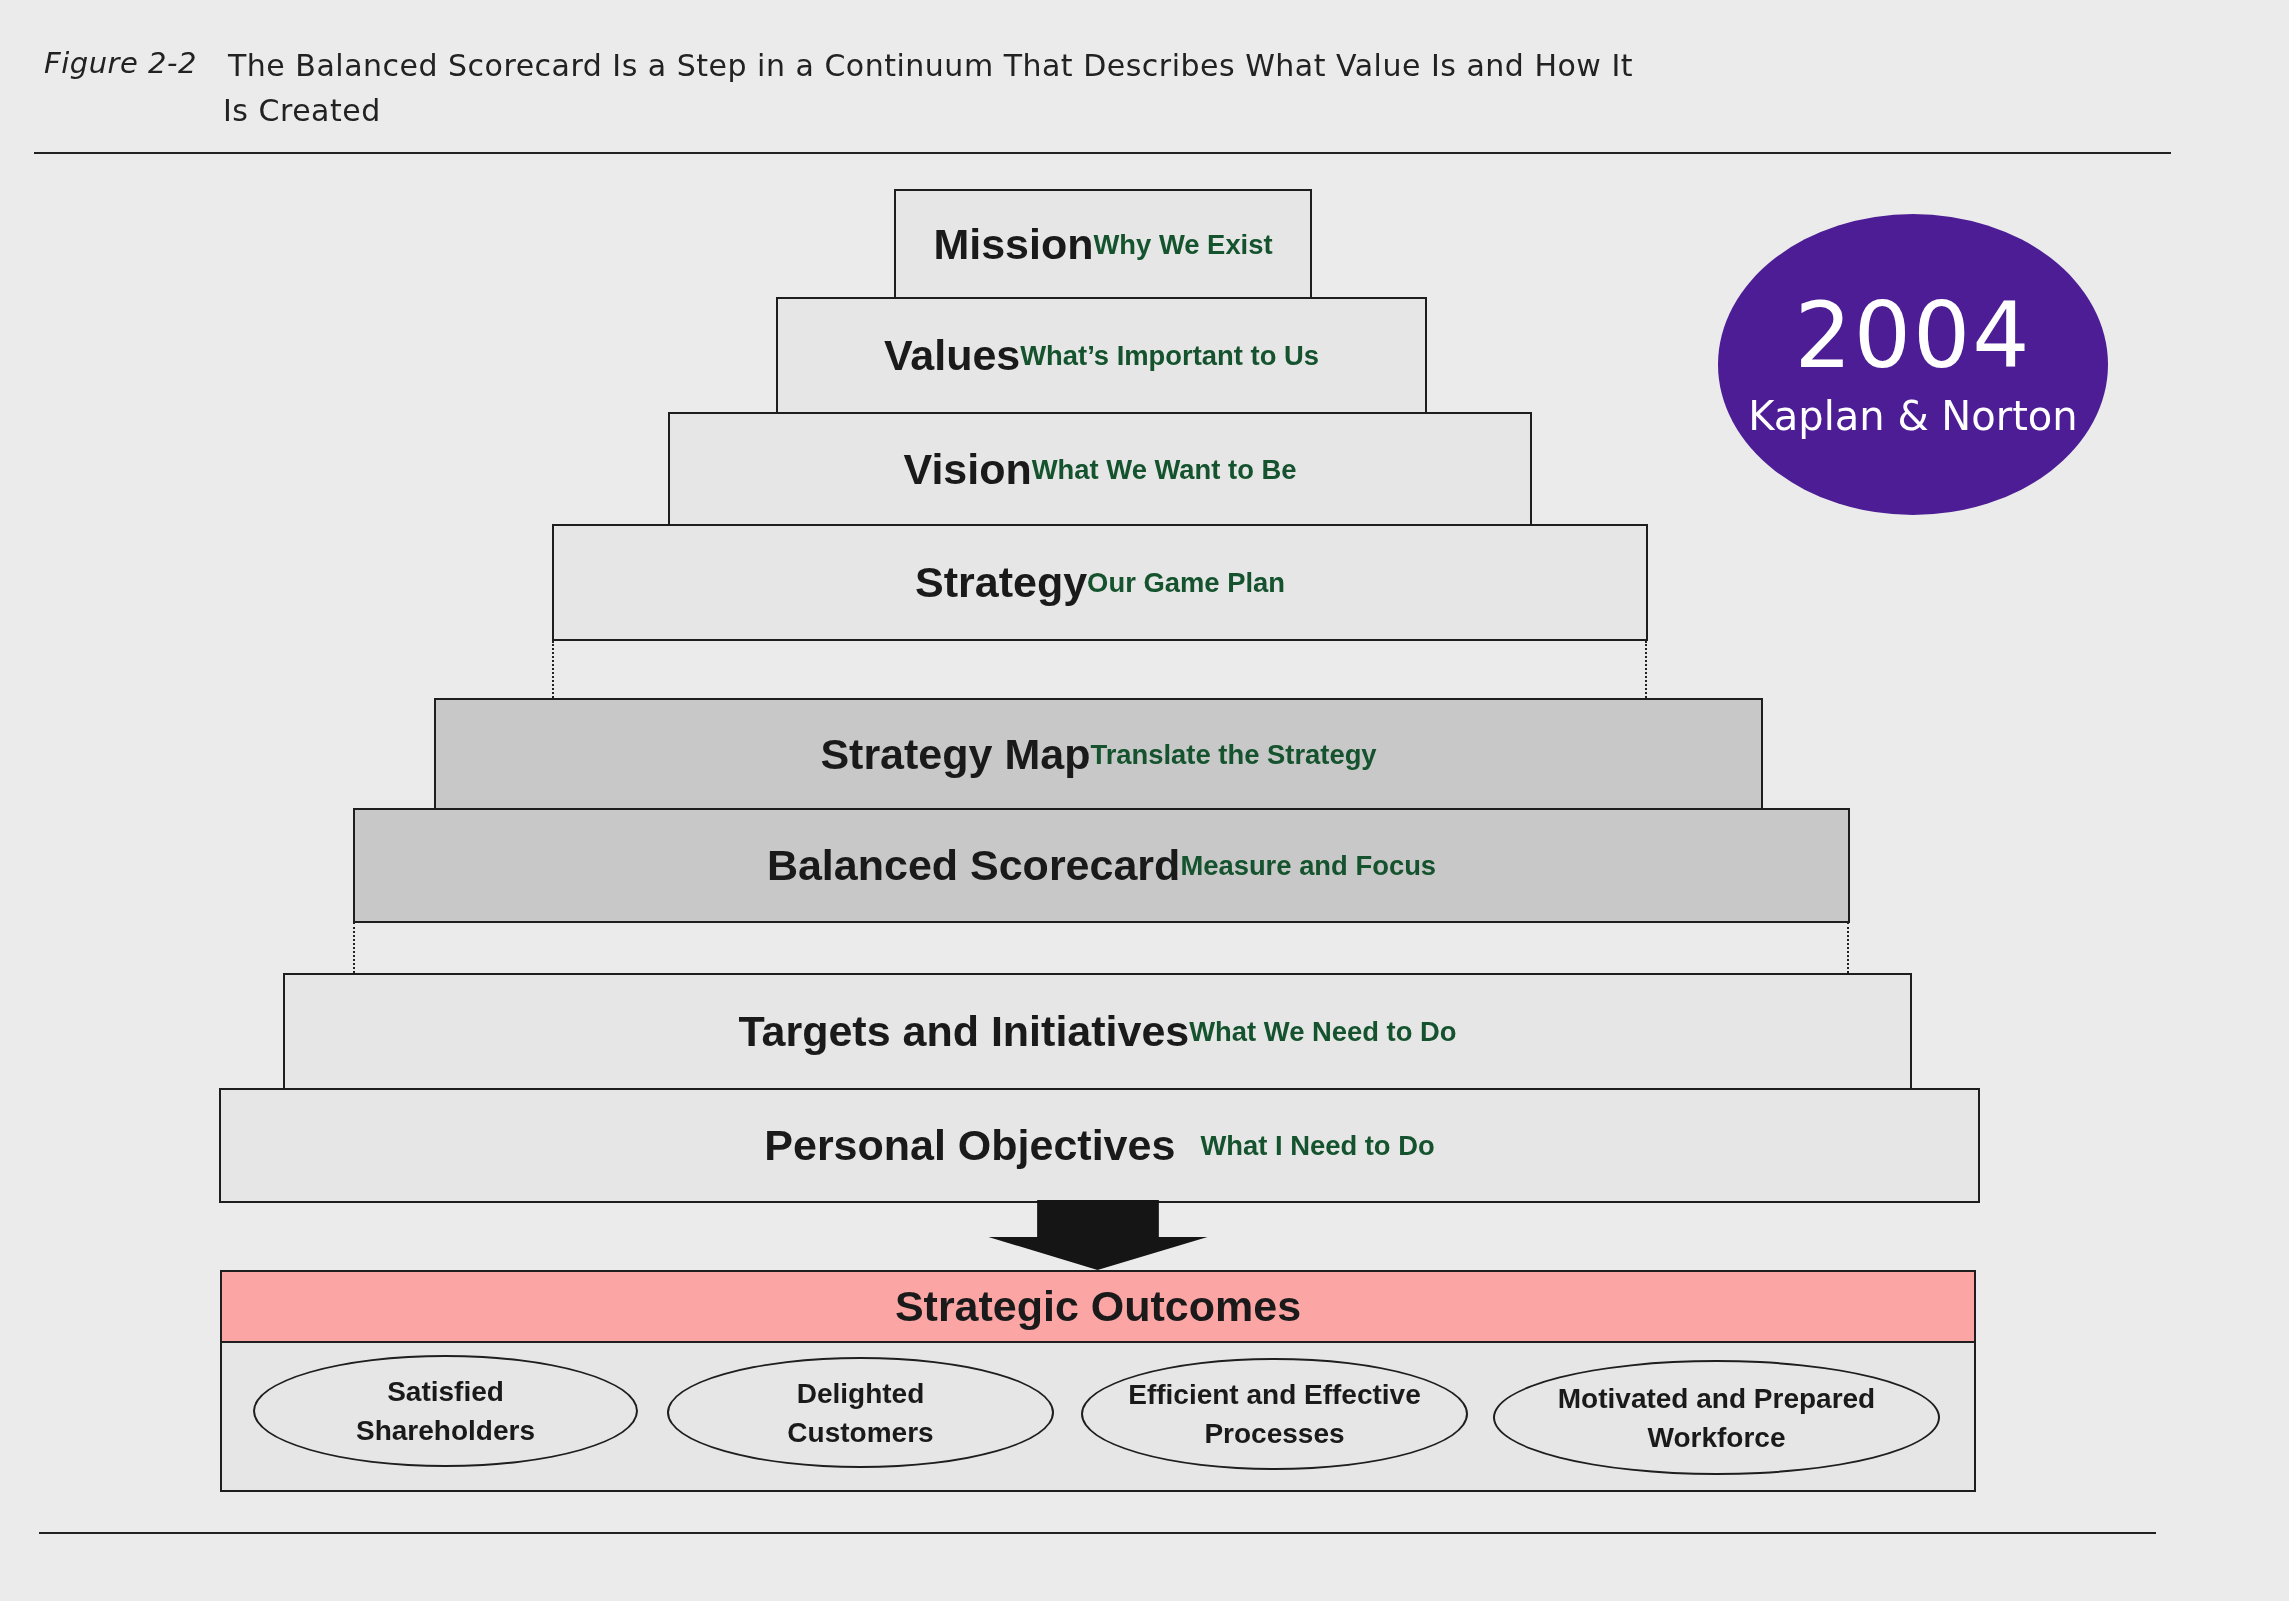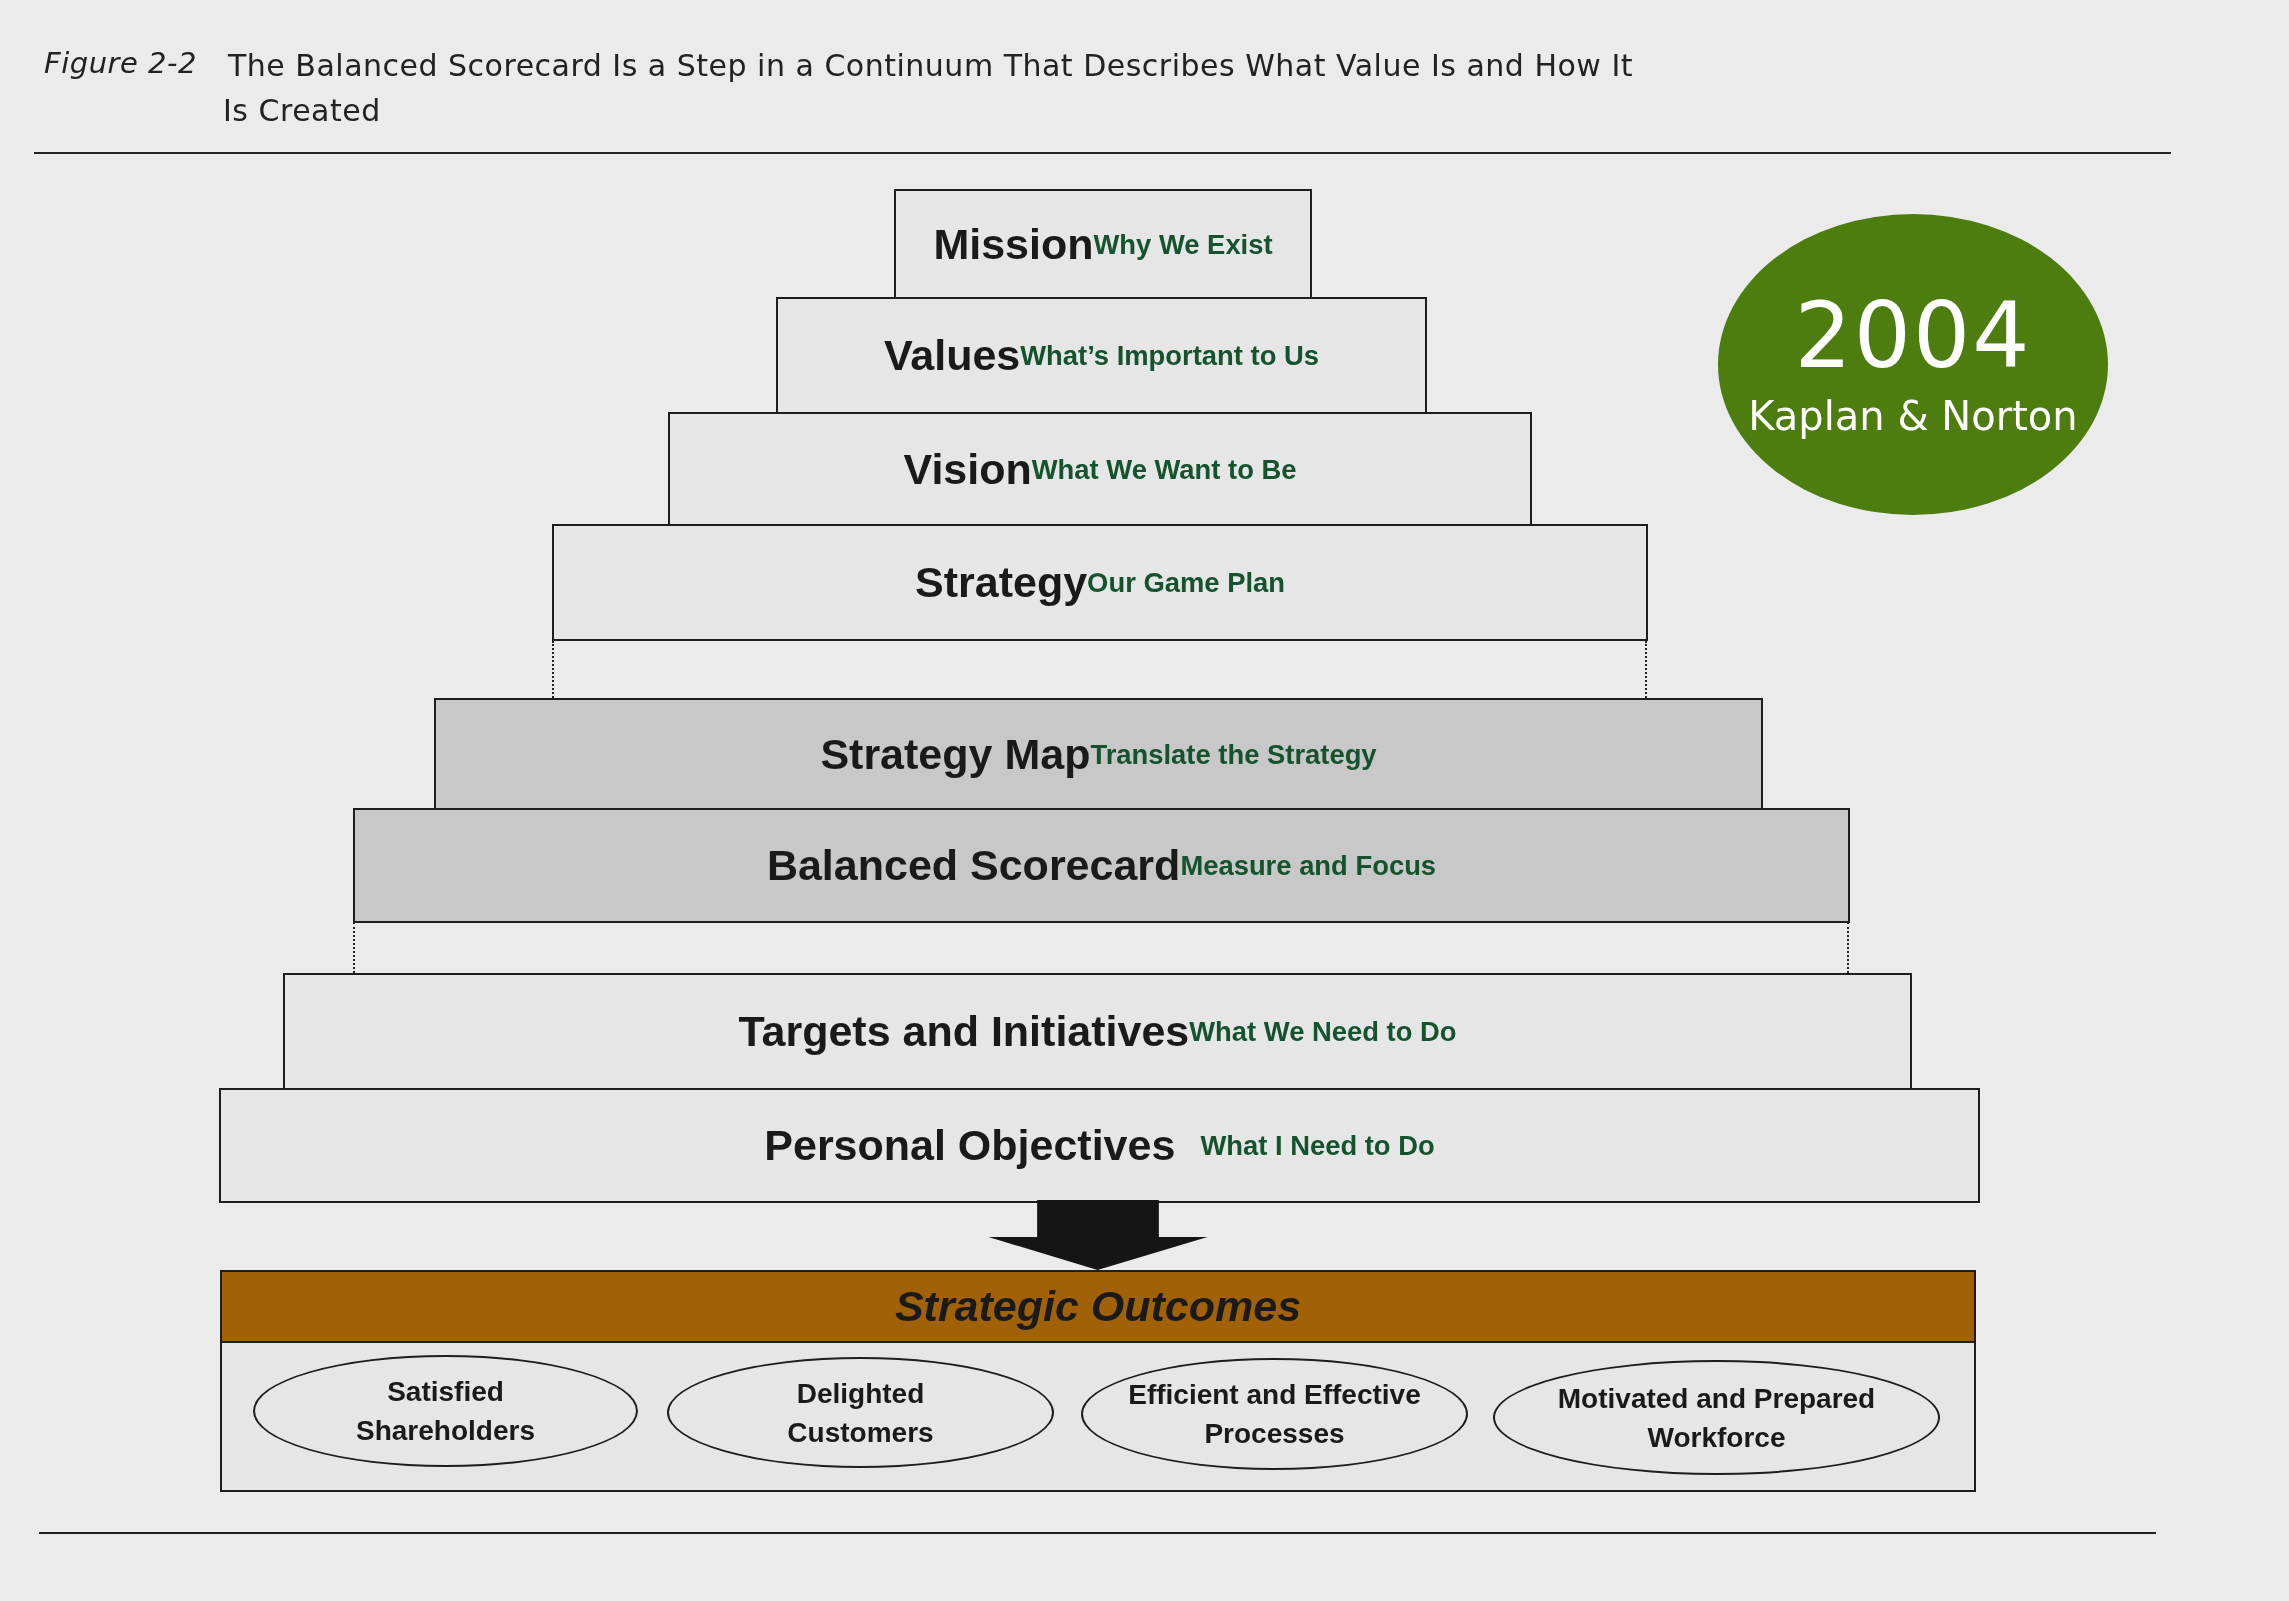--- a/index.html
+++ b/index.html
@@ -26,32 +26,32 @@
   }
   .tier.shaded { background: #c8c8c8; }
   .tier-title { font-weight: bold; font-size: 43px; line-height: 49px; color: #1a1a1a; }
   .tier-sub { font-weight: bold; font-size: 27.4px; line-height: 35px; color: #14532d; }
   .dotted { border-left: 2.9px dotted #222; width: 0; }
   .outcomes {
     box-sizing: border-box; border: 2.5px solid #1e1e1e; background: #e6e6e6;
   }
   .outcomes-header {
     position: absolute; left: 0; right: 0; top: 0; height: 69px;
-    background: #a16207; border-bottom: 2.5px solid #1e1e1e;
+    background: #fca5a5; border-bottom: 2.5px solid #1e1e1e;
     display: flex; align-items: center; justify-content: center;
-    font-weight: bold; font-size: 43px; font-style: italic;
+    font-weight: bold; font-size: 43px;
   }
   .ellipse {
     box-sizing: border-box; border: 2.5px solid #1e1e1e; border-radius: 50%;
     display: flex; flex-direction: column; align-items: center; justify-content: center;
     font-weight: bold; font-size: 28px; line-height: 39px; text-align: center;
     background: #e6e6e6;
   }
   .badge {
-    background: #4d7c0f; border-radius: 50%;
+    background: #4c1d95; border-radius: 50%;
     display: flex; flex-direction: column; align-items: center; justify-content: center;
     color: #ffffff; font-family: "DejaVu Sans", sans-serif;
   }
   .badge-year { font-size: 90px; line-height: 98px; letter-spacing: 2px; }
   .badge-authors { font-size: 40px; line-height: 51px; margin-top: 5.9px; }
 </style>
 </head>
 <body>
 
 <div class="abs caption-label" style="left:44px; top:46px;">Figure 2-2</div>

